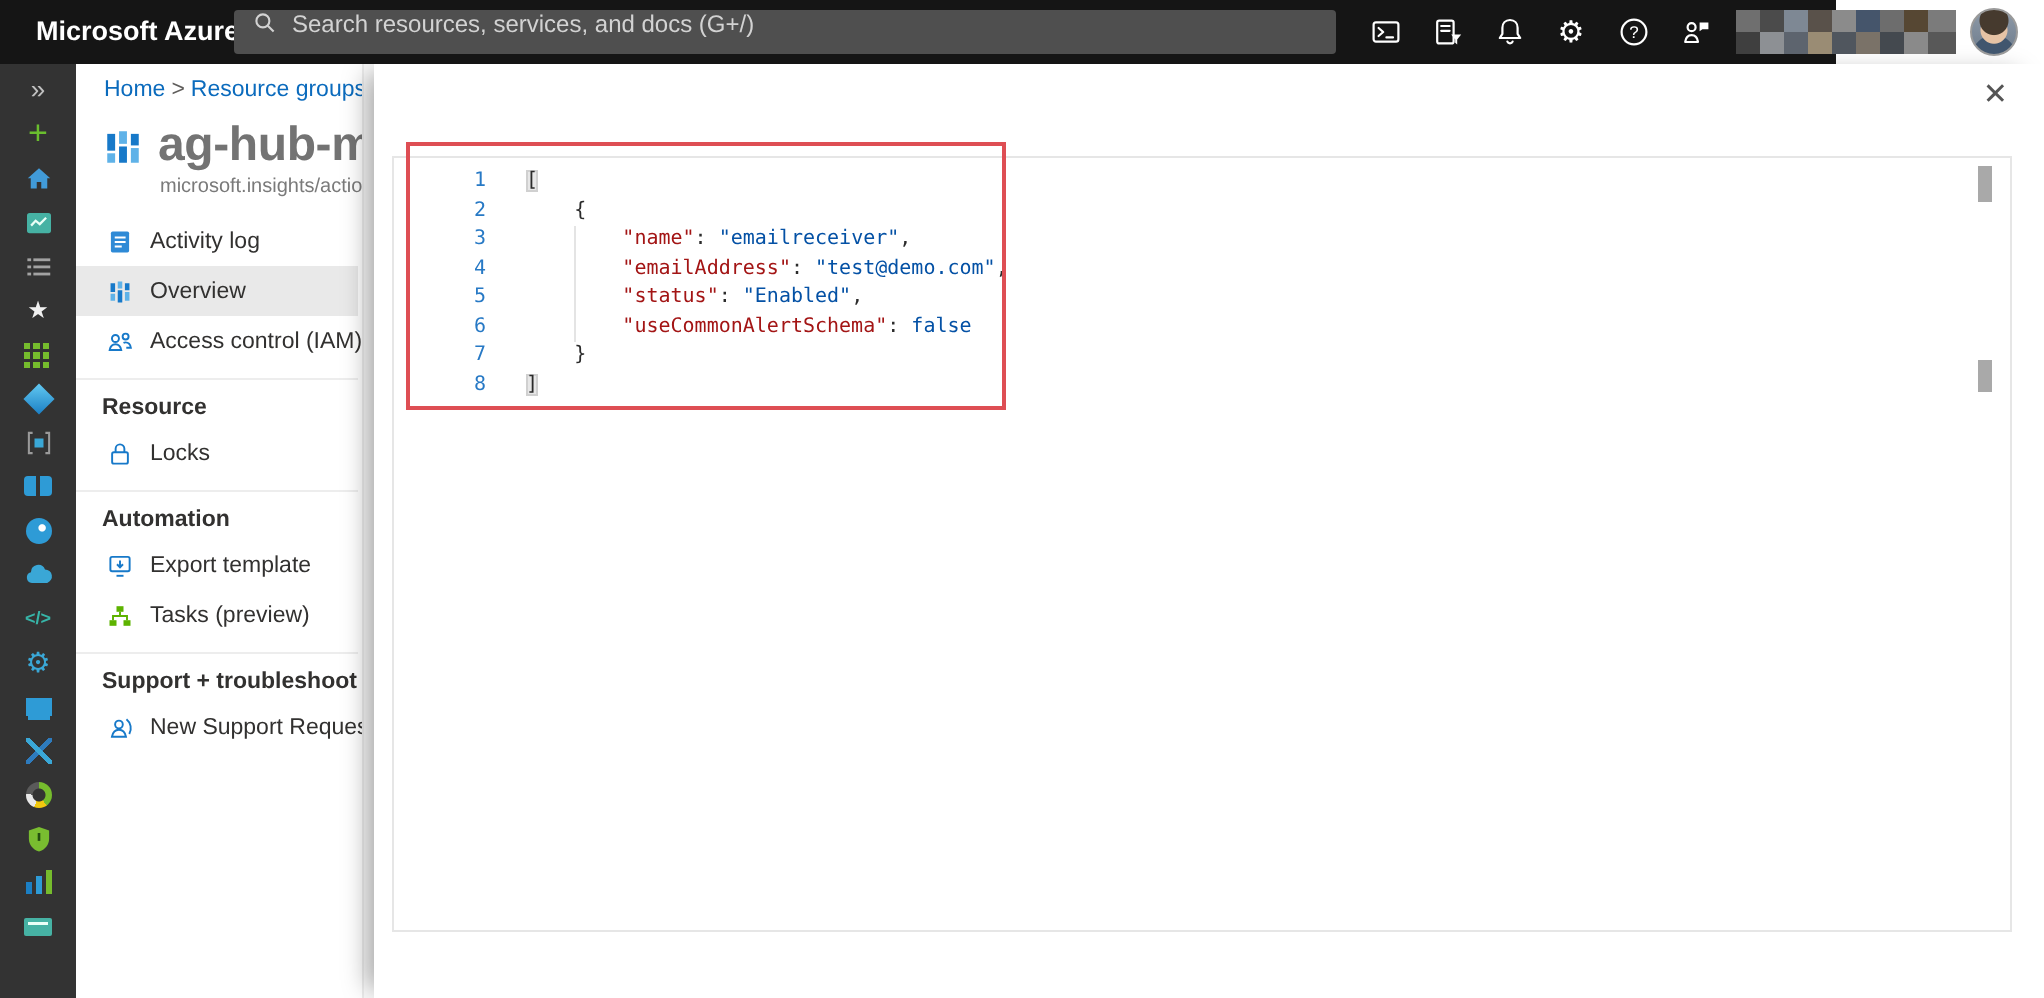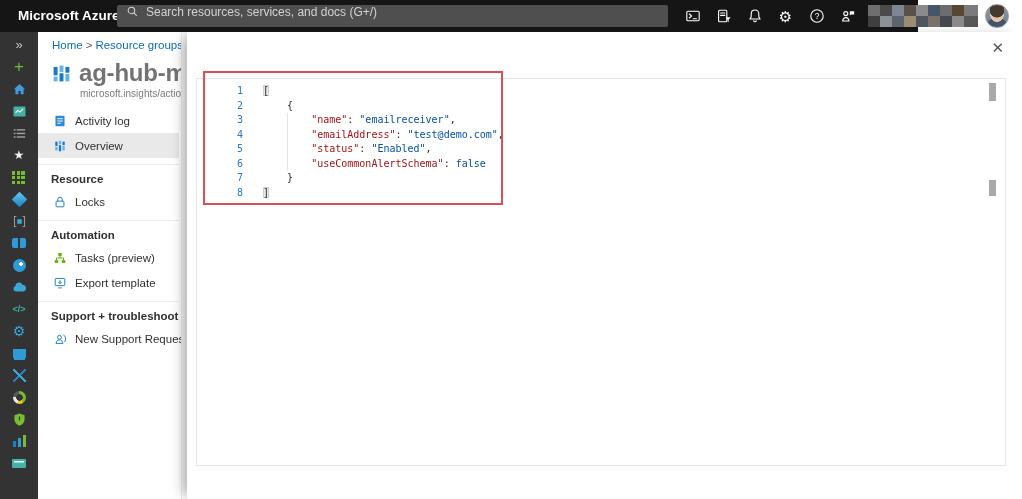--- a/index.html
+++ b/index.html
@@ -292,58 +292,71 @@
             <rect x="2.6" y="3" width="2.6" height="5" fill="#1779c9"></rect>
             <rect x="2.6" y="9" width="2.6" height="4" fill="#5fb2e8"></rect>
             <rect x="6.7" y="2" width="2.6" height="4" fill="#5fb2e8"></rect>
             <rect x="6.7" y="7" width="2.6" height="7" fill="#1779c9"></rect>
             <rect x="10.8" y="3" width="2.6" height="4" fill="#1779c9"></rect>
             <rect x="10.8" y="8" width="2.6" height="5" fill="#5fb2e8"></rect>
           </svg>
         </span>
         <span>Overview</span>
       </div>
+      <div class="nav-item">
+        <span class="nicon">
+          <svg viewBox="0 0 16 16" width="14" height="14">
+            <g stroke="#1779c9" fill="none" stroke-width="1.1">
+              <circle cx="5.4" cy="6" r="2"></circle>
+              <path d="M2.1 12.6c.4-2.2 1.7-3.3 3.3-3.3s2.9 1.1 3.3 3.3z"></path>
+              <circle cx="11.2" cy="4.9" r="1.7"></circle>
+              <path d="M10 8.5c.4-.2.8-.3 1.2-.3 1.5 0 2.7 1.1 3 3.1h-2.6"></path>
+            </g>
+          </svg>
+        </span>
+        <span>Access control (IAM)</span>
+      </div>
       <div class="nav-header">Resource</div>
       <div class="nav-item">
         <span class="nicon">
           <svg viewBox="0 0 16 16" width="14" height="14">
             <g stroke="#1779c9" fill="none" stroke-width="1.1">
               <rect x="3.5" y="7" width="9" height="6.5" rx="1"></rect>
               <path d="M5.5 7V5a2.5 2.5 0 0 1 5 0v2"></path>
             </g>
           </svg>
         </span>
         <span>Locks</span>
       </div>
       <div class="nav-header">Automation</div>
+      <div class="nav-item">
+        <span class="nicon">
+          <svg viewBox="0 0 16 16" width="14" height="14">
+            <g stroke="#1779c9" fill="none" stroke-width="1.1">
+              <rect x="2.5" y="2.8" width="11" height="8.2" rx="1"></rect>
+              <path d="M8 4.8v3.8M6.3 7L8 8.8 9.7 7"></path>
+              <path d="M6 13.6h4"></path>
+            </g>
+          </svg>
+        </span>
+        <span>Export template</span>
+      </div>
       <div class="nav-item">
         <span class="nicon">
           <svg viewBox="0 0 16 16" width="14" height="14">
             <g fill="#5db300">
               <rect x="6" y="2.4" width="4" height="3.2"></rect>
               <rect x="2" y="10.4" width="4" height="3.2"></rect>
               <rect x="10" y="10.4" width="4" height="3.2"></rect>
             </g>
             <path d="M8 5.6v2.4M4 10.4V8h8v2.4" stroke="#5db300" fill="none" stroke-width="1.1"></path>
           </svg>
         </span>
         <span>Tasks (preview)</span>
       </div>
-      <div class="nav-item">
-        <span class="nicon">
-          <svg viewBox="0 0 16 16" width="14" height="14">
-            <g stroke="#1779c9" fill="none" stroke-width="1.1">
-              <rect x="2.5" y="2.8" width="11" height="8.2" rx="1"></rect>
-              <path d="M8 4.8v3.8M6.3 7L8 8.8 9.7 7"></path>
-              <path d="M6 13.6h4"></path>
-            </g>
-          </svg>
-        </span>
-        <span>Export template</span>
-      </div>
       <div class="nav-header">Support + troubleshooting</div>
       <div class="nav-item">
         <span class="nicon">
           <svg viewBox="0 0 16 16" width="14" height="14">
             <g stroke="#1779c9" fill="none" stroke-width="1.1">
               <circle cx="7.4" cy="6" r="2.2"></circle>
               <path d="M3.4 13c.5-2.6 2-4 4-4s3.5 1.4 4 4z"></path>
               <path d="M11.7 3a6.6 6.6 0 0 1 1.6 8.4"></path>
             </g>
           </svg>

